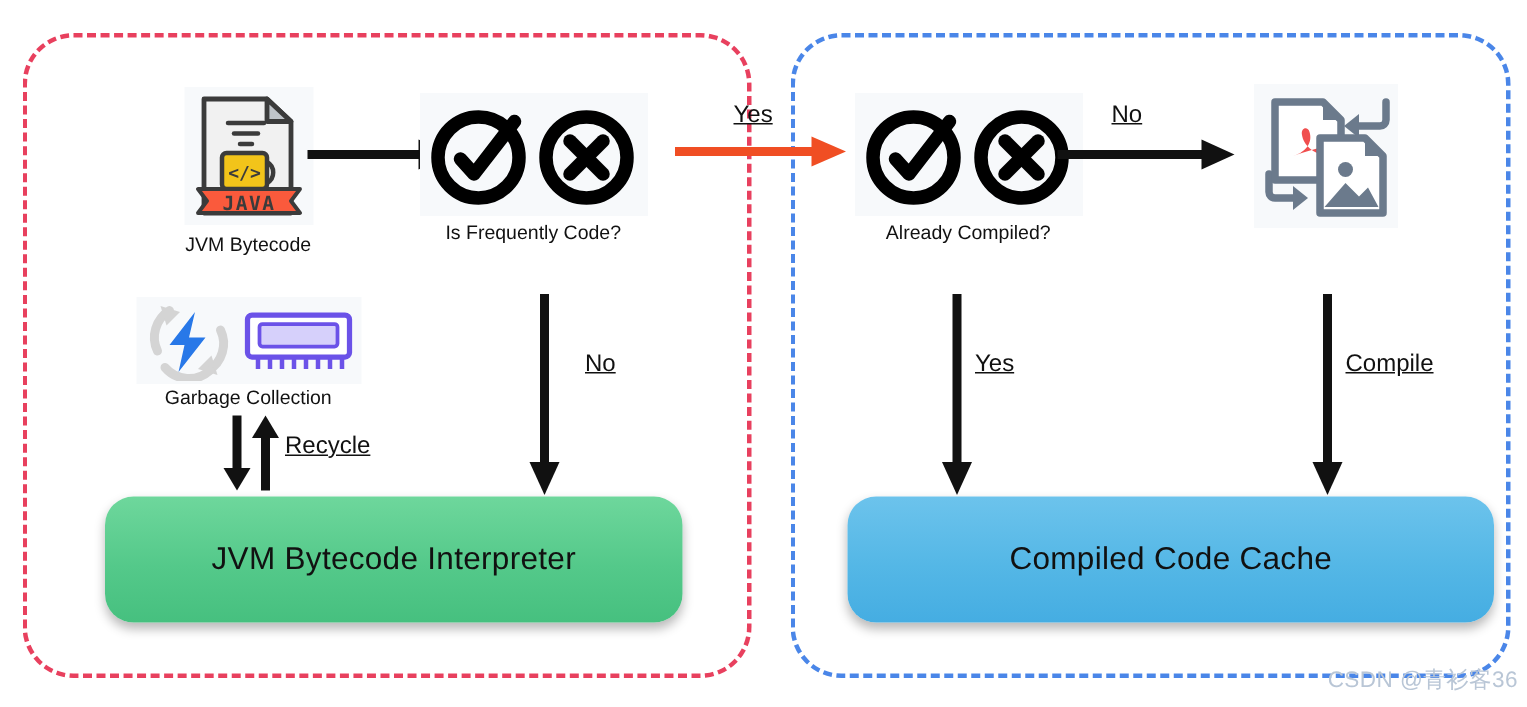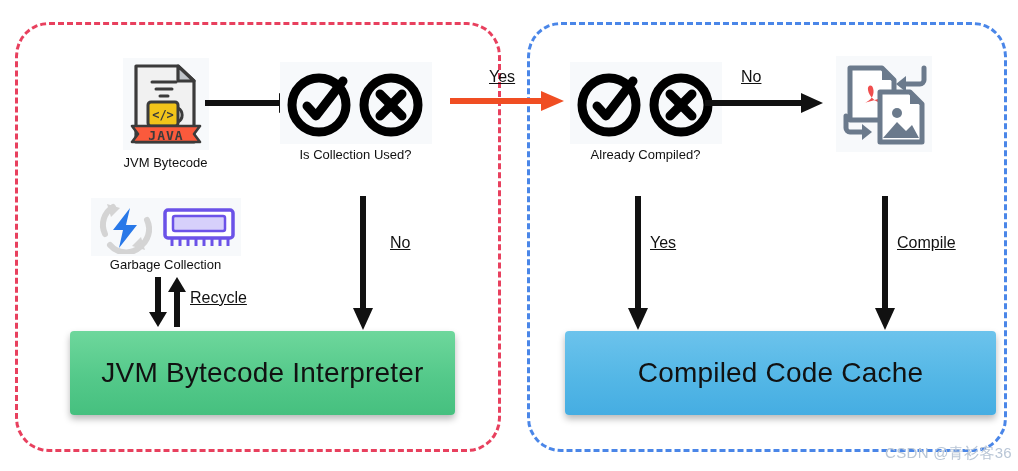--- a/index.html
+++ b/index.html
@@ -29,23 +29,23 @@
     font-size:13px;color:#111111;white-space:nowrap;line-height:1.1;
   }
   .icon-wrap{
     display:flex;align-items:center;justify-content:center;
     background:#f7f9fb;
   }
 
   
   .proc-box{
     position:absolute;
-    border-radius:4px;
+    border-radius:19px;
     display:flex;align-items:center;justify-content:center;
-    font-size:28px;color:#111;
+    font-size:21px;color:#111;
     box-shadow:0 4px 7px rgba(0,0,0,0.28);
     letter-spacing:0.2px;
   }
   #box-interpreter{
     left:70px;top:331px;width:385px;height:84px;
     background:linear-gradient(180deg,#6ed79c 0%,#54c98a 55%,#46c07f 100%);
   }
   #box-cache{
     left:565px;top:331px;width:431px;height:84px;
     background:linear-gradient(180deg,#6cc3ec 0%,#54b7e6 55%,#45ade2 100%);
@@ -111,21 +111,21 @@
       <svg width="146" height="72" viewBox="0 0 146 72" aria-hidden="true">
 
         <circle cx="36" cy="38" r="27" fill="none" stroke="#000" stroke-width="9"></circle>
         <path d="M24 39 L33 49 L60 14" fill="none" stroke="#000" stroke-width="9" stroke-linecap="round" stroke-linejoin="round"></path>
 
         <circle cx="108" cy="38" r="27" fill="none" stroke="#000" stroke-width="9"></circle>
         <line x1="97" y1="27" x2="119" y2="49" stroke="#000" stroke-width="9" stroke-linecap="round"></line>
         <line x1="119" y1="27" x2="97" y2="49" stroke="#000" stroke-width="9" stroke-linecap="round"></line>
       </svg>
     </div>
-    <div class="node-label" style="margin-top:4px;">Is Collection Used?</div>
+    <div class="node-label" style="margin-top:4px;">Is Frequently Code?</div>
   </div>
 
   <div class="arrow" style="left:448px;top:86px;">
     <svg width="118" height="30" viewBox="0 0 118 30">
       <line x1="2" y1="15" x2="96" y2="15" stroke="#f04e23" stroke-width="6"></line>
       <polygon points="93,5 116,15 93,25" fill="#f04e23"></polygon>
     </svg>
   </div>
   <div class="edge-label" style="left:489px;top:68px;">Yes</div>
 

